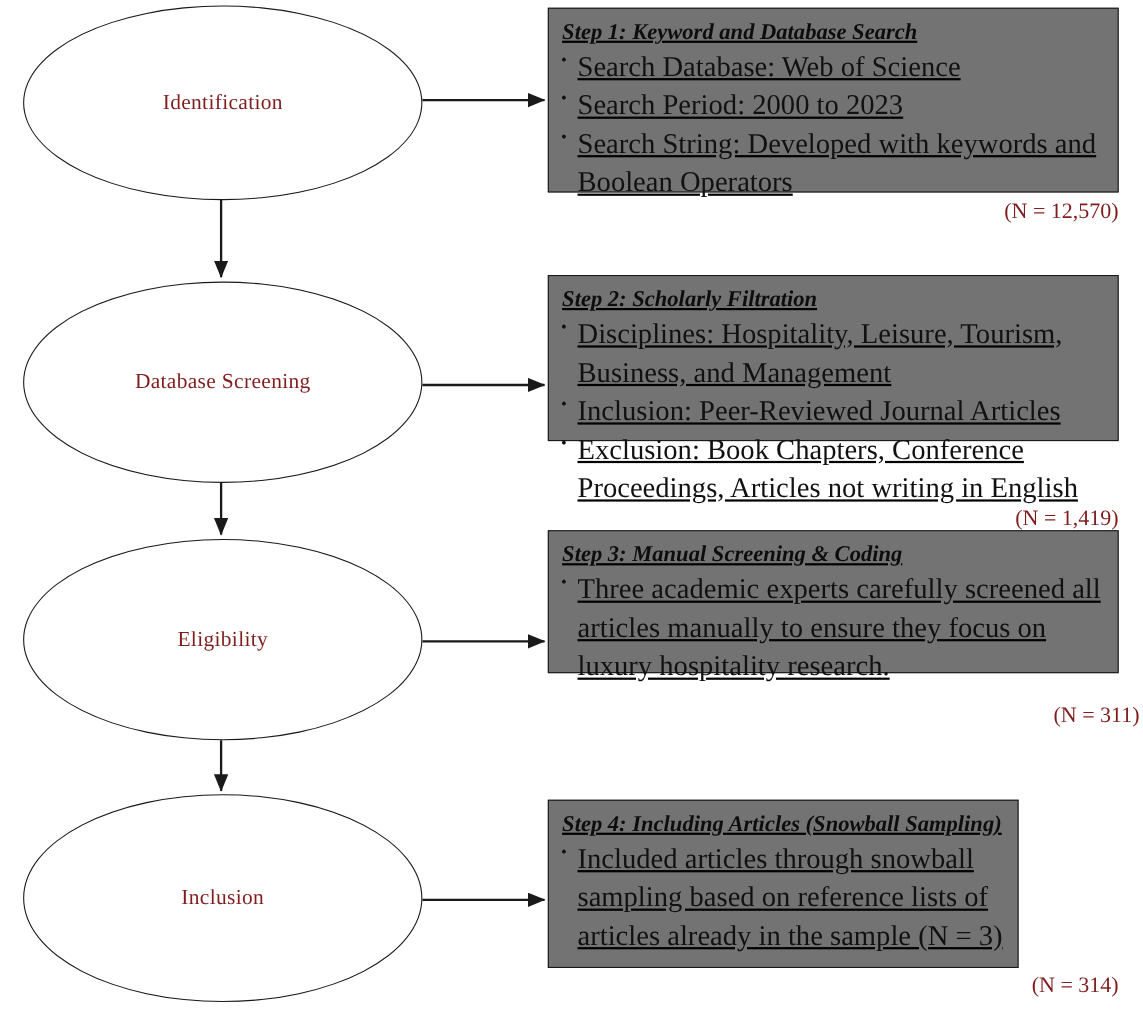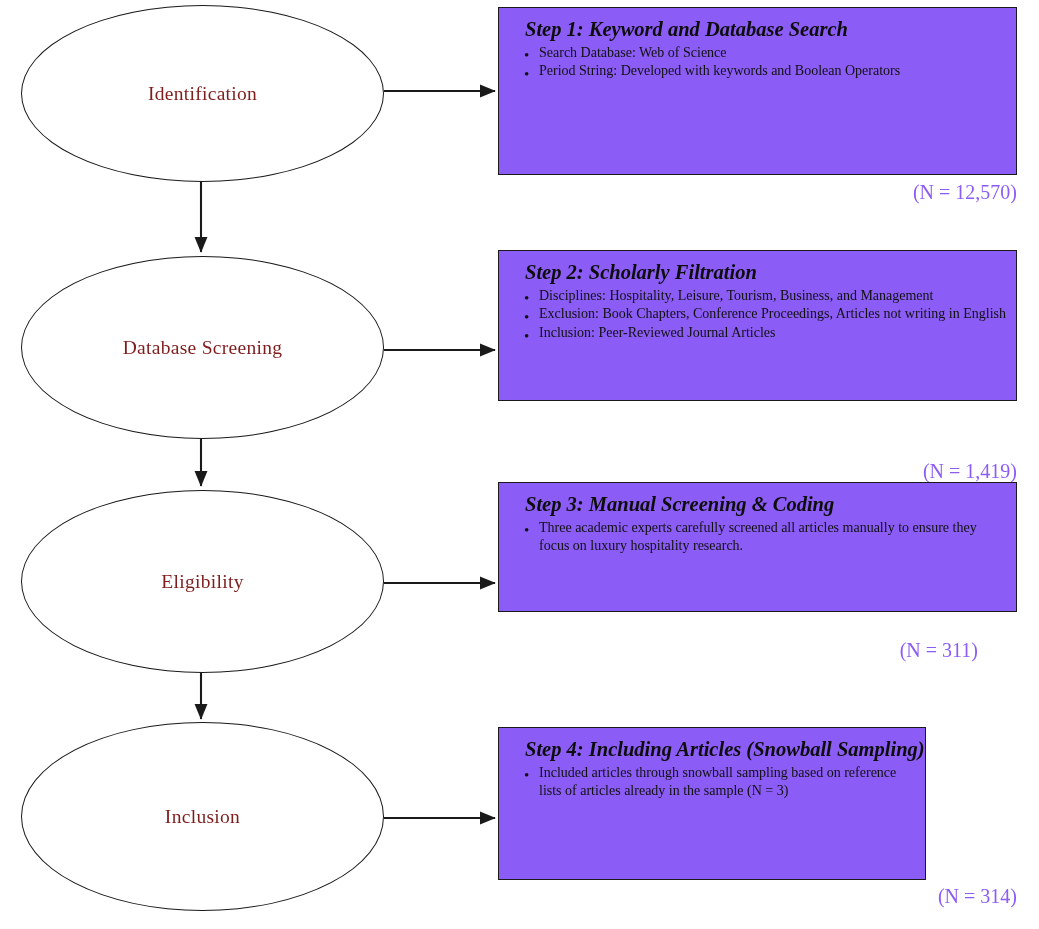--- a/index.html
+++ b/index.html
@@ -51,62 +51,63 @@
     color: #7f1d1d;
     text-align: center;
     line-height: 1.2;
     white-space: nowrap;
   }
 
   
   .step-box {
     position: absolute;
     border: 1.8px solid #1a1a1a;
-    background: #8b5cf6;
+    background: #737373;
     box-sizing: border-box;
-    padding: 8px 10px 6px 24px;
+    padding: 8px 10px 6px 10px;
+    text-decoration: underline;
   }
   .step-heading {
     font-weight: bold;
     font-style: italic;
     font-size: 20.5px;
     line-height: 1.30;
     margin: 0 0 1px 2px;
     color: #0d0d0d;
     white-space: nowrap;
   }
   .step-list {
     list-style: none;
     margin: 0;
     padding: 0;
   }
   .step-list li {
     position: relative;
-    font-size: 14px;
+    font-size: 26px;
     line-height: 1.345;
     padding-left: 16px;
     margin: 0 0 0 0;
     color: #111111;
   }
   .step-list li::before {
     content: "\2022";
     position: absolute;
     left: 1px;
     top: -0.5px;
     font-size: 15px;
     line-height: 1.73;
     color: #111111;
   }
 
   
   .count-label {
     position: absolute;
     font-size: 20px;
     line-height: 1;
-    color: #8b5cf6;
+    color: #7f1d1d;
     white-space: nowrap;
     text-align: right;
   }
 </style>
 </head>
 <body>
 
 <div id="flow-canvas">
 
   <svg id="connector-layer" viewBox="0 0 1039 929" width="1039" height="929">
@@ -139,42 +140,43 @@
   </div>
 
   <div class="stage-ellipse" style="left:21px; top:490px; width:363px; height:183px;">
     <span class="stage-label">Eligibility</span>
   </div>
 
   <div class="step-box" style="left:498px; top:7px; width:519px; height:168px;">
     <div class="step-heading">Step 1: Keyword and Database Search</div>
     <ul class="step-list">
       <li>Search Database: Web of Science</li>
-      <li>Period String: Developed with keywords and Boolean Operators</li>
+      <li>Search Period: 2000 to 2023</li>
+      <li>Search String: Developed with keywords and Boolean Operators</li>
     </ul>
   </div>
   <div class="count-label" style="left:817px; top:182px; width:200px;">(N = 12,570)</div>
 
   <div class="step-box" style="left:498px; top:250px; width:519px; height:151px;">
     <div class="step-heading">Step 2: Scholarly Filtration</div>
     <ul class="step-list">
       <li>Disciplines: Hospitality, Leisure, Tourism, Business, and Management</li>
+      <li>Inclusion: Peer-Reviewed Journal Articles</li>
       <li>Exclusion: Book Chapters, Conference Proceedings, Articles not writing in English</li>
-      <li>Inclusion: Peer-Reviewed Journal Articles</li>
     </ul>
   </div>
   <div class="count-label" style="left:817px; top:461px; width:200px;">(N = 1,419)</div>
 
   <div class="step-box" style="left:498px; top:482px; width:519px; height:130px;">
     <div class="step-heading">Step 3: Manual Screening &amp; Coding</div>
     <ul class="step-list">
       <li>Three academic experts carefully screened all articles manually to ensure they focus on luxury hospitality research.</li>
     </ul>
   </div>
-  <div class="count-label" style="left:778px; top:640px; width:200px;">(N = 311)</div>
+  <div class="count-label" style="left:836px; top:640px; width:200px;">(N = 311)</div>
 
   <div class="step-box" style="left:498px; top:727px; width:428px; height:153px;">
     <div class="step-heading">Step 4: Including Articles (Snowball Sampling)</div>
     <ul class="step-list">
       <li>Included articles through snowball sampling based on reference lists of articles already in the sample (N = 3)</li>
     </ul>
   </div>
   <div class="count-label" style="left:817px; top:886px; width:200px;">(N = 314)</div>
 
 </div>

